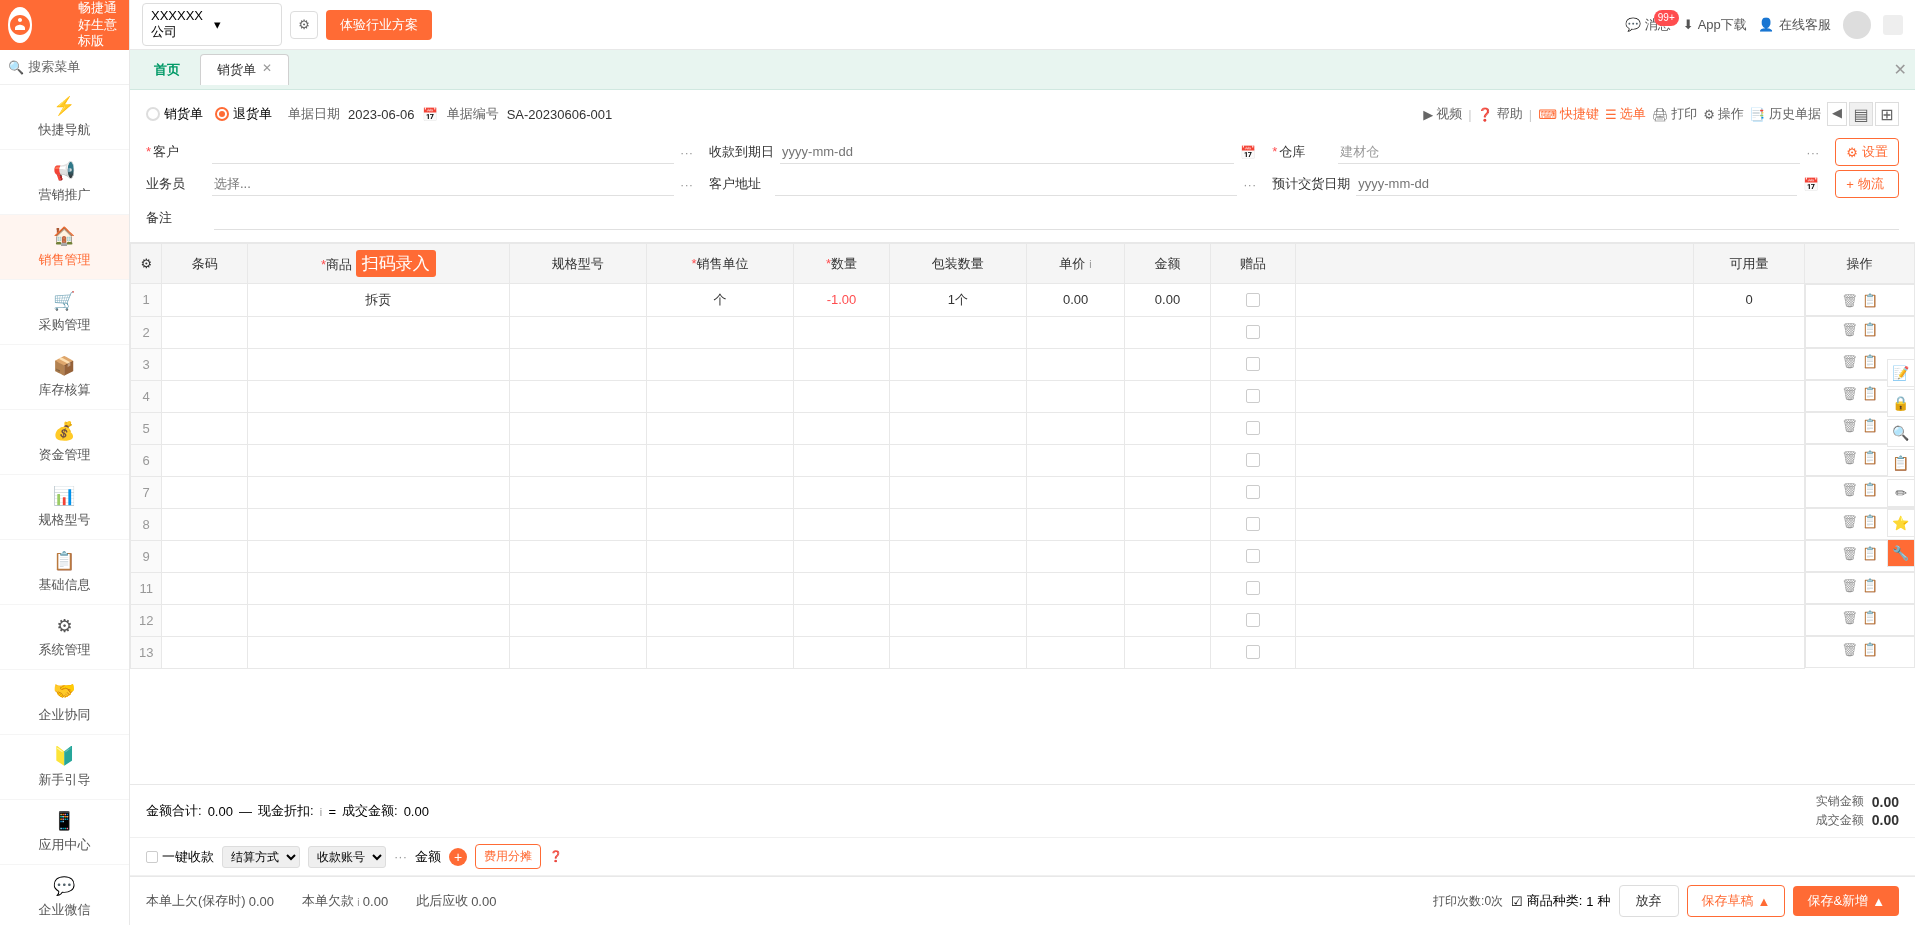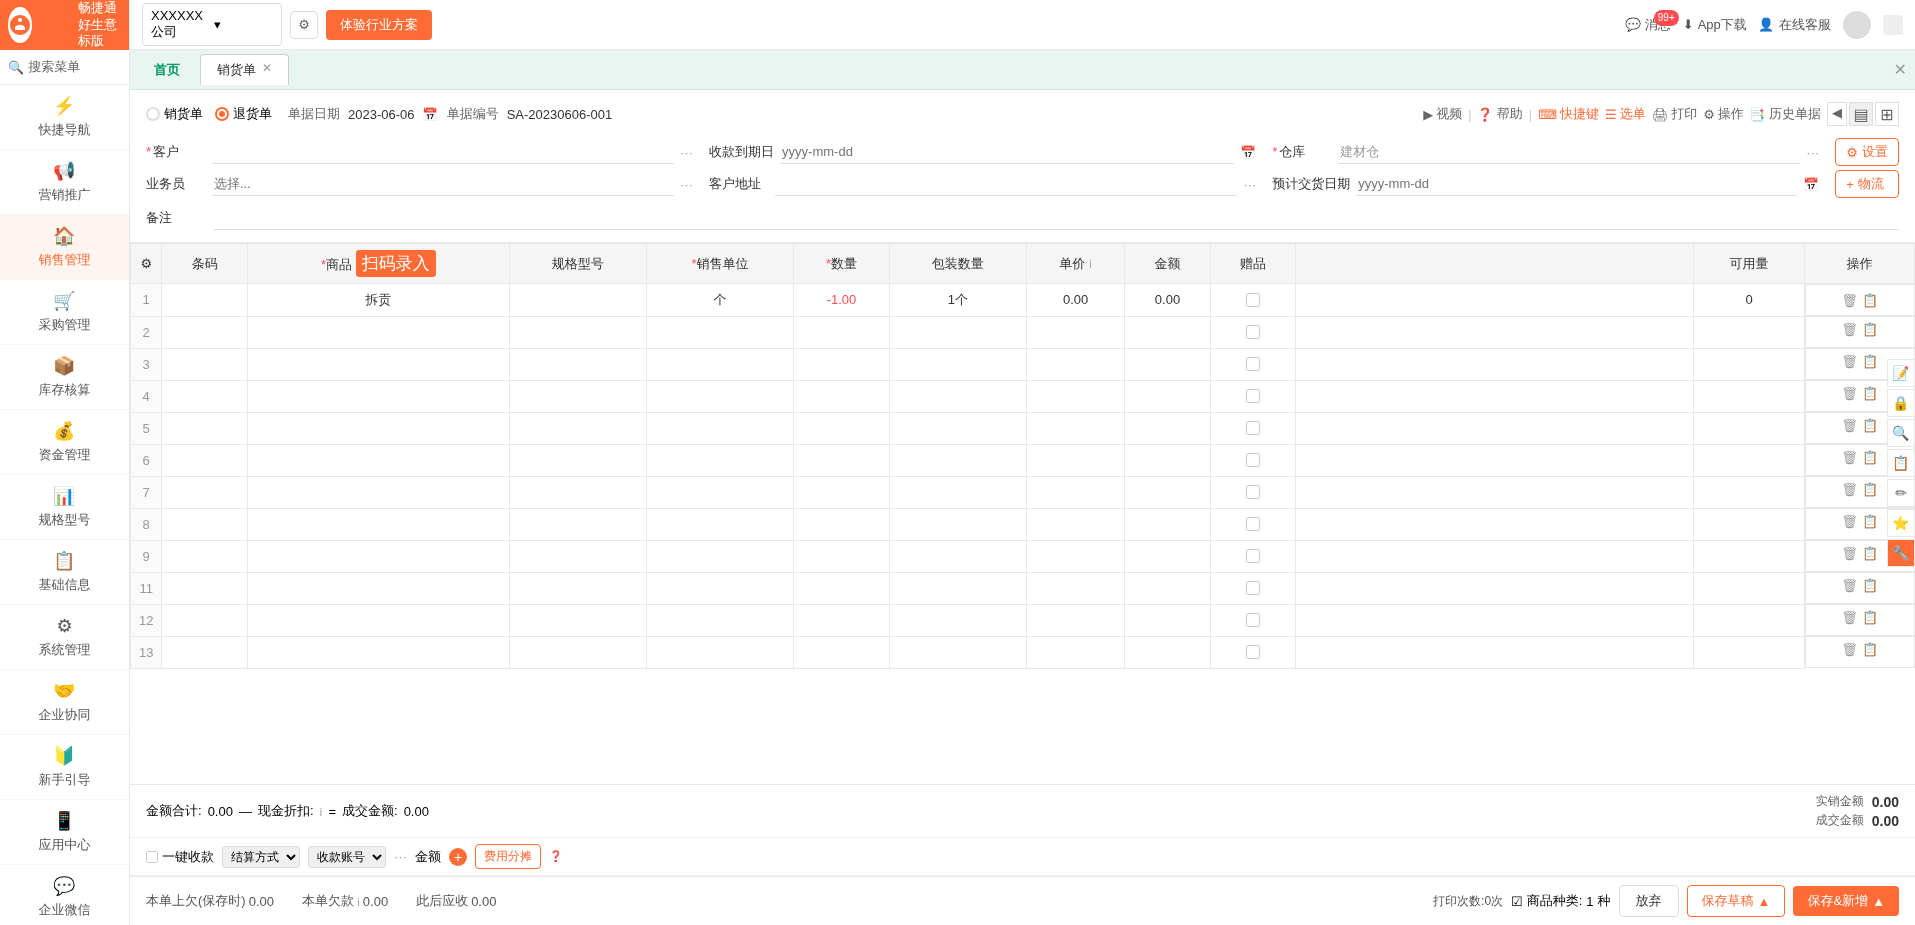--- a/index.html
+++ b/index.html
@@ -644,21 +644,21 @@
         <span class="info-icon">ℹ</span>
         <span>=</span>
         <span>成交金额:</span>
         <span>0.00</span>
       </div>
       <div style="margin-left:auto; display:flex; flex-direction:column; align-items:flex-end; gap:2px;">
         <div style="display:flex;align-items:center;gap:8px;">
           <span class="amount-label">实销金额</span>
           <span class="amount-value">0.00</span>
         </div>
-        <div style="display:flex;align-items:flex-end;gap:8px;">
+        <div style="display:flex;align-items:flex-start;gap:8px;">
           <span class="amount-label">成交金额</span>
           <span class="amount-value">0.00</span>
         </div>
       </div>
     </div>
 
     <div style="display:flex;align-items:center;padding:6px 16px;gap:8px;border-bottom:1px solid #f0f0f0;">
       <label style="display:flex;align-items:center;gap:4px;">
         <div class="cb" style="width:12px;height:12px;"></div>
         <span>一键收款</span>

